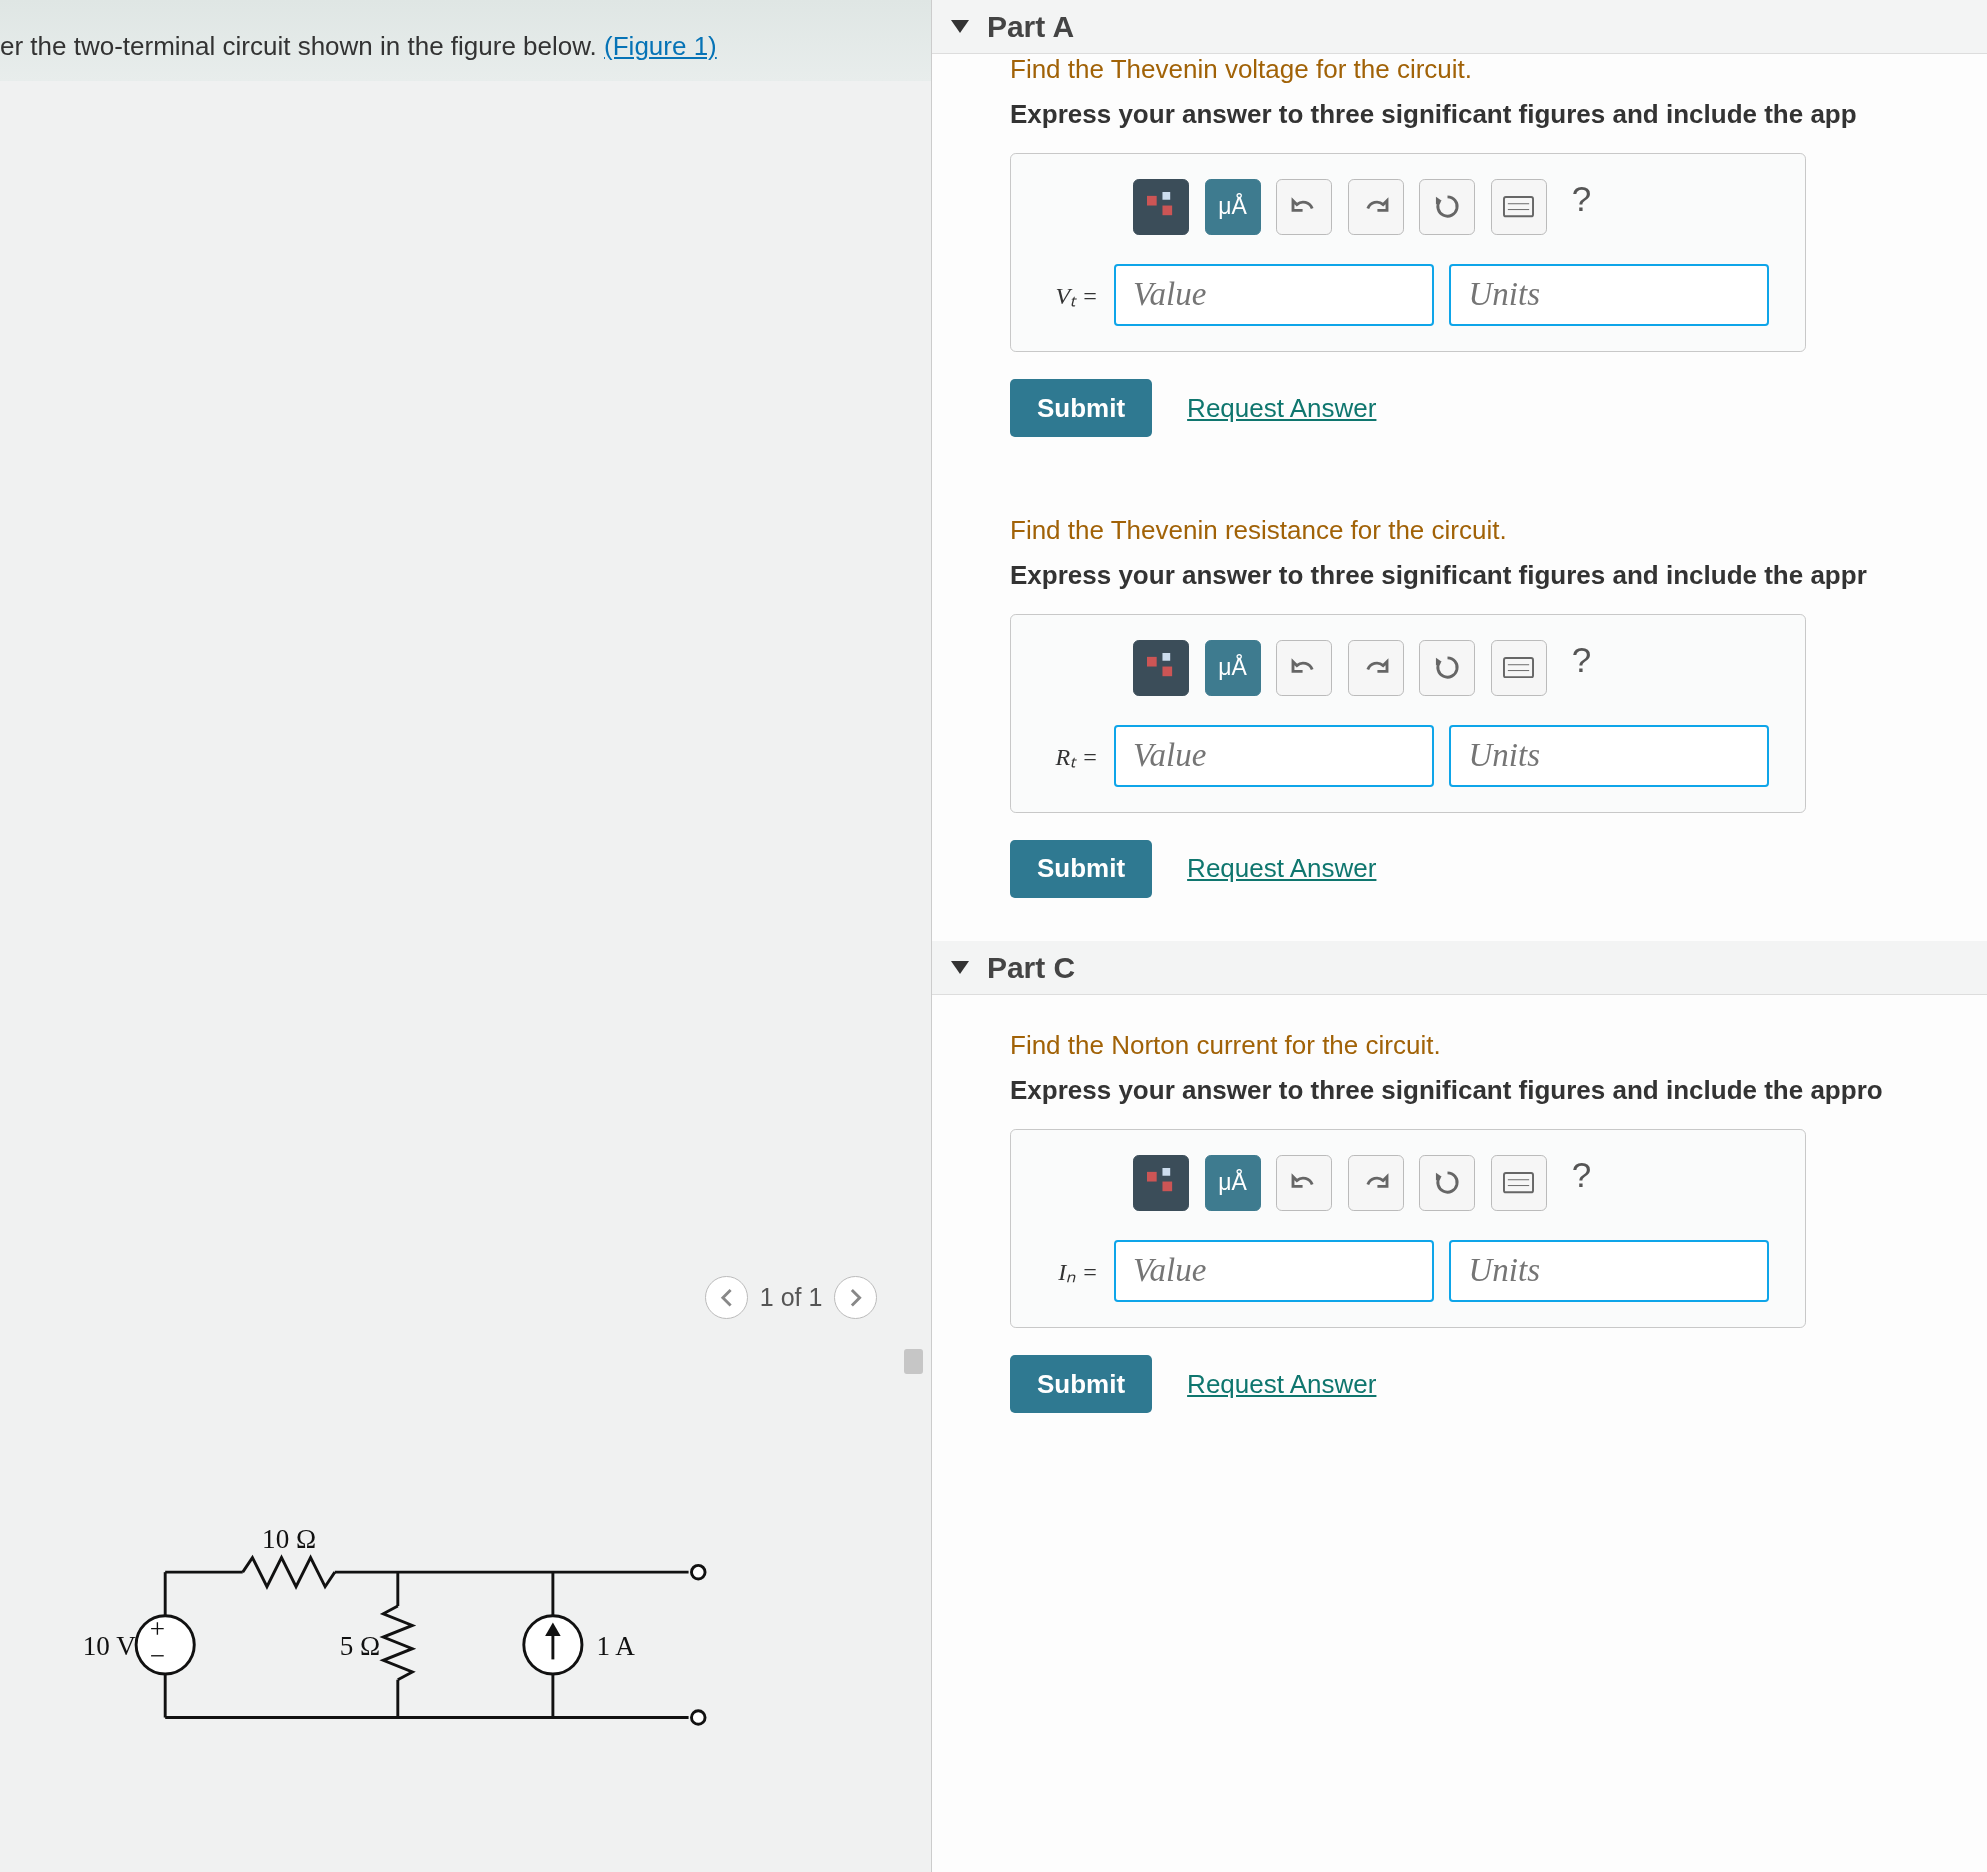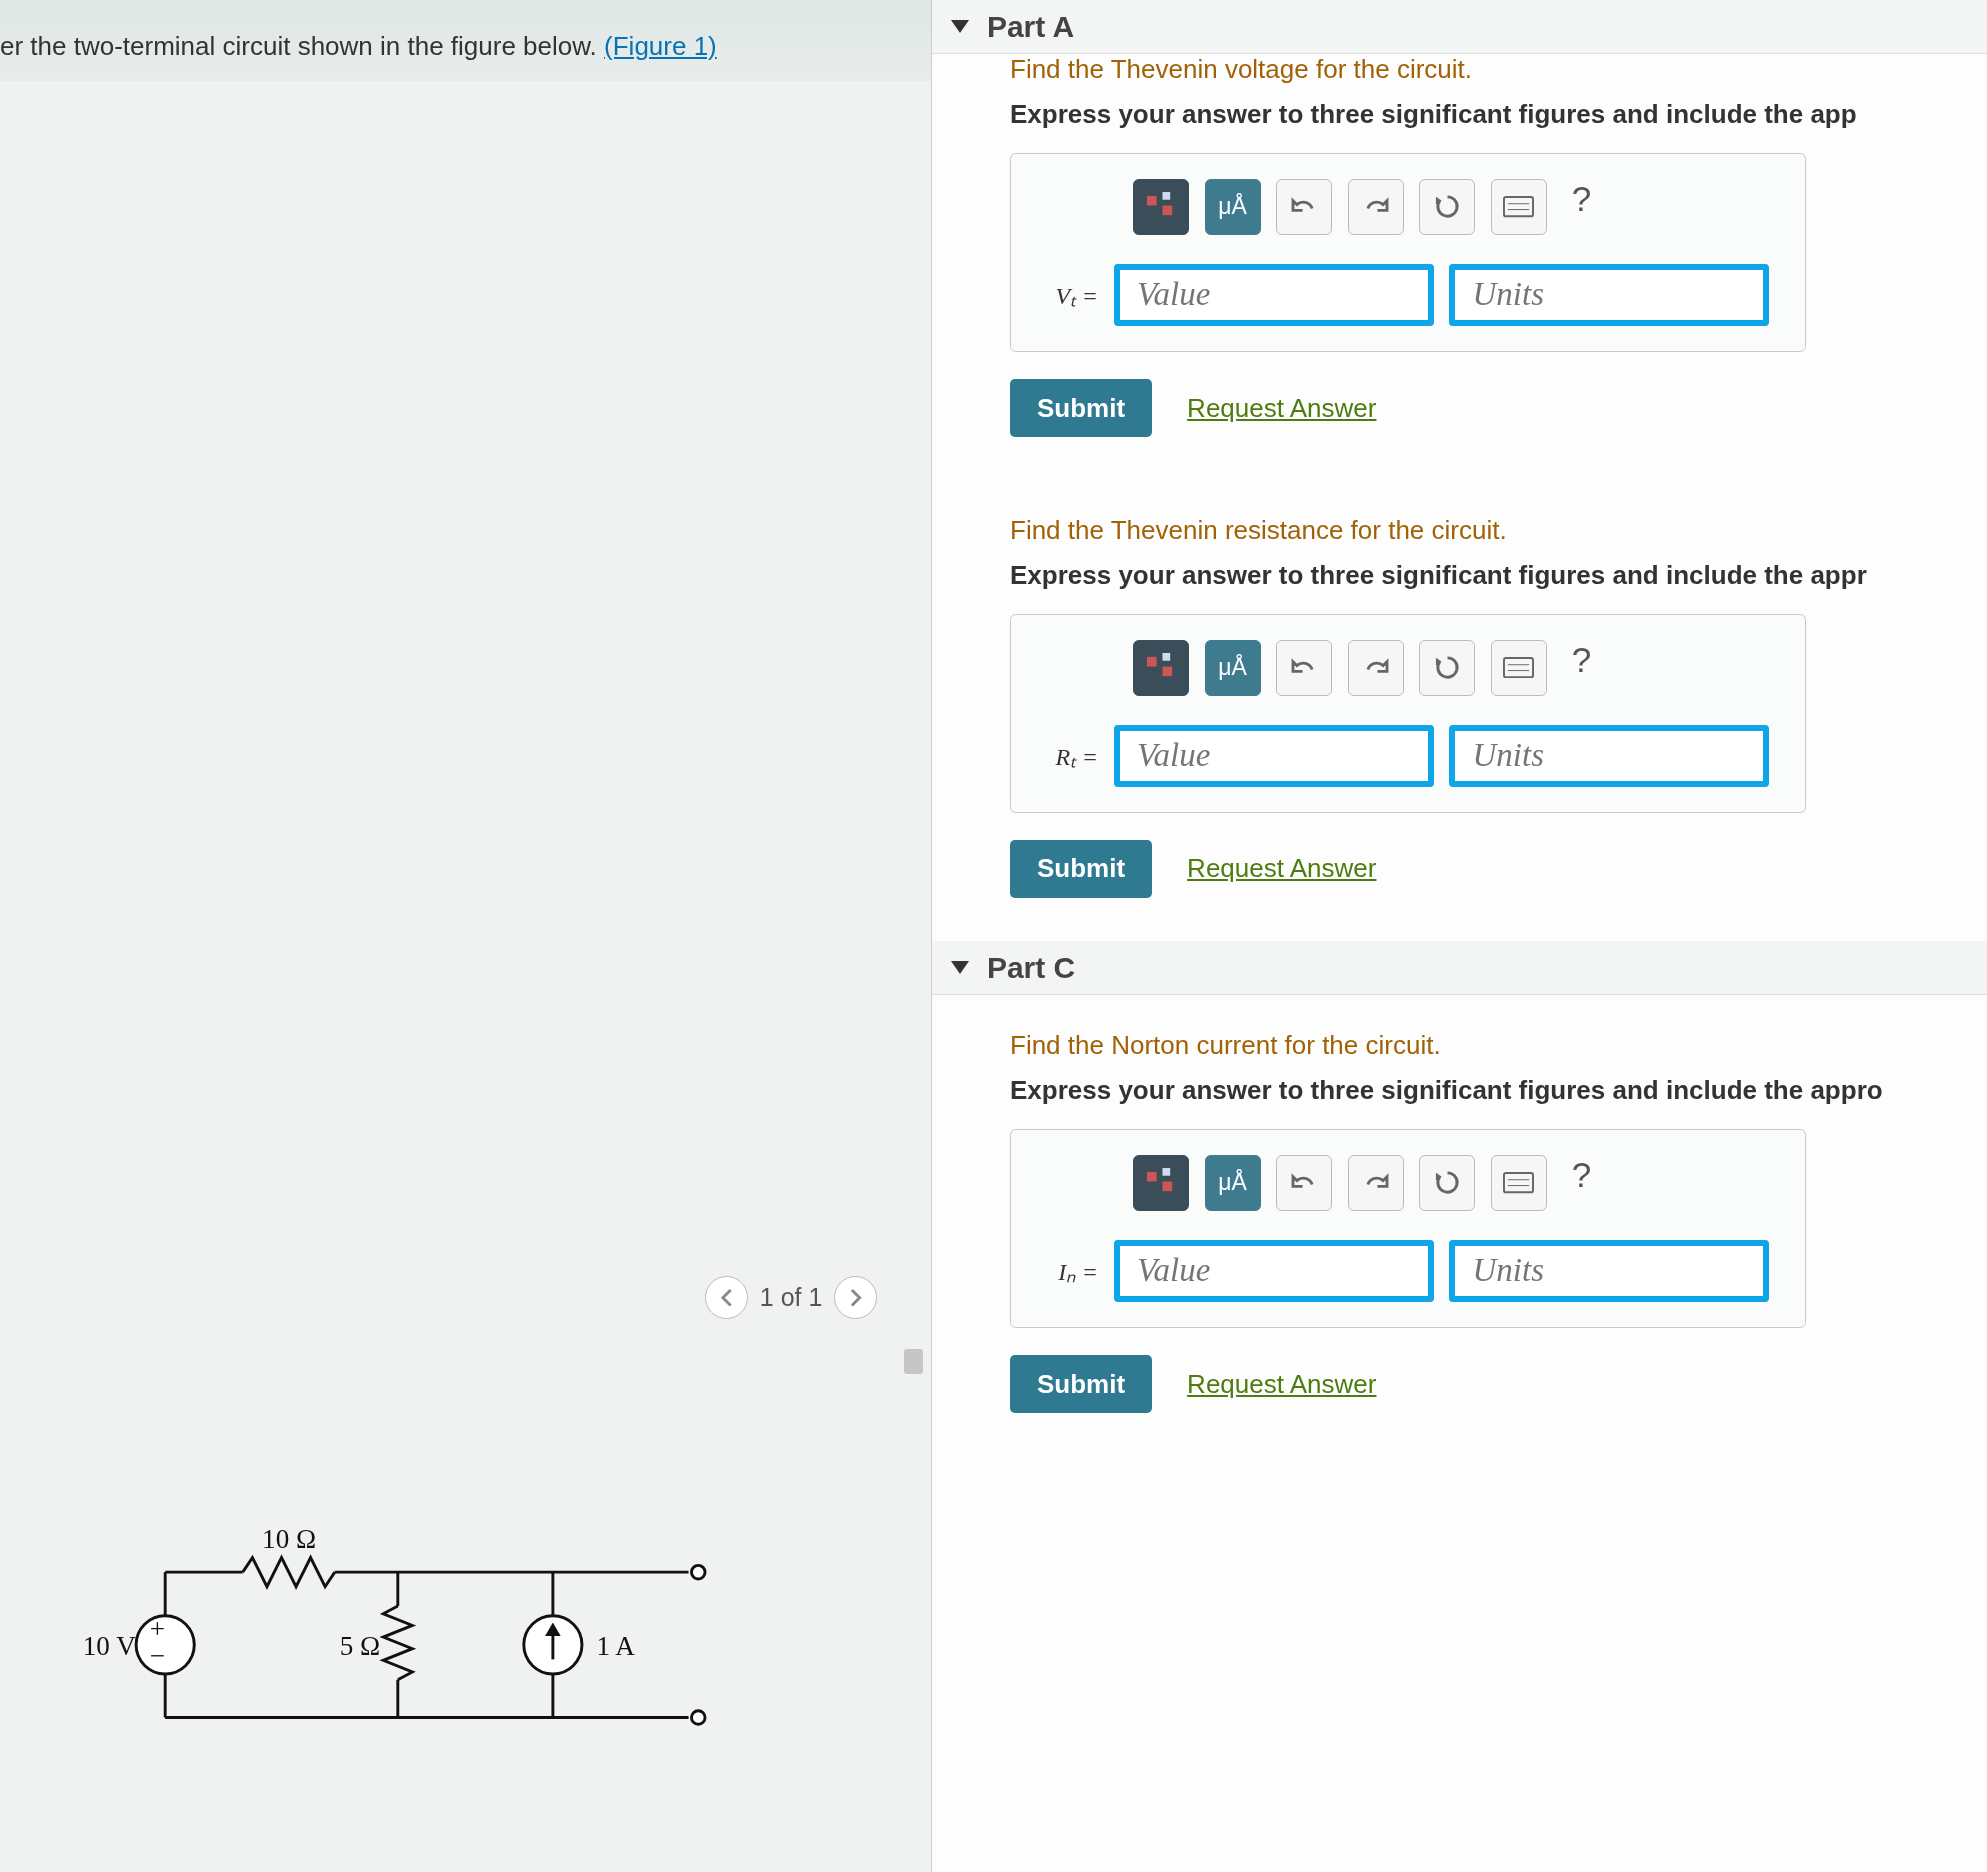--- a/index.html
+++ b/index.html
@@ -109,21 +109,21 @@
     font-size: 25px;
     color: #666;
   }
   .tool-btn.dark { background: #3b4d59; color: #fff; border-color:#3b4d59; }
   .tool-btn.teal { background: #3e7b8f; color: #fff; border-color:#3e7b8f; font-size:23px; }
   .tool-q { font-size: 35px; color: #555; margin-left: 9.7px; }
   .input-row { display: flex; align-items: center; gap: 15.5px; }
   .var-label { font-style: italic; font-family: 'Times New Roman', serif; font-size: 24px; min-width: 62px; text-align: right; }
   .value-input, .units-input {
     height: 62px;
-    border: 6px solid #0ea5e9;
+    border: 2px solid #0ea5e9;
     border-radius: 3.9px;
     font-family: 'Times New Roman', serif;
     font-style: italic;
     font-size: 33px;
     padding: 0 17.5px;
     color: #888;
     background: #fff;
   }
   .value-input { width: 320px; }
   .units-input { width: 320px; }
@@ -131,21 +131,21 @@
   .submit-btn {
     background: #2f7991;
     color: #fff;
     border: none;
     border-radius: 4.9px;
     padding: 13.6px 27px;
     font-size: 26px;
     font-weight: bold;
   }
   .request-link {
-    color: #4d7c0f;
+    color: #0f766e;
     font-size: 26px;
   }
   .part-a-top{ padding-top:0; }
 </style>
 </head>
 <body>
 
 <div class="container">
 
   <div class="left-panel">

